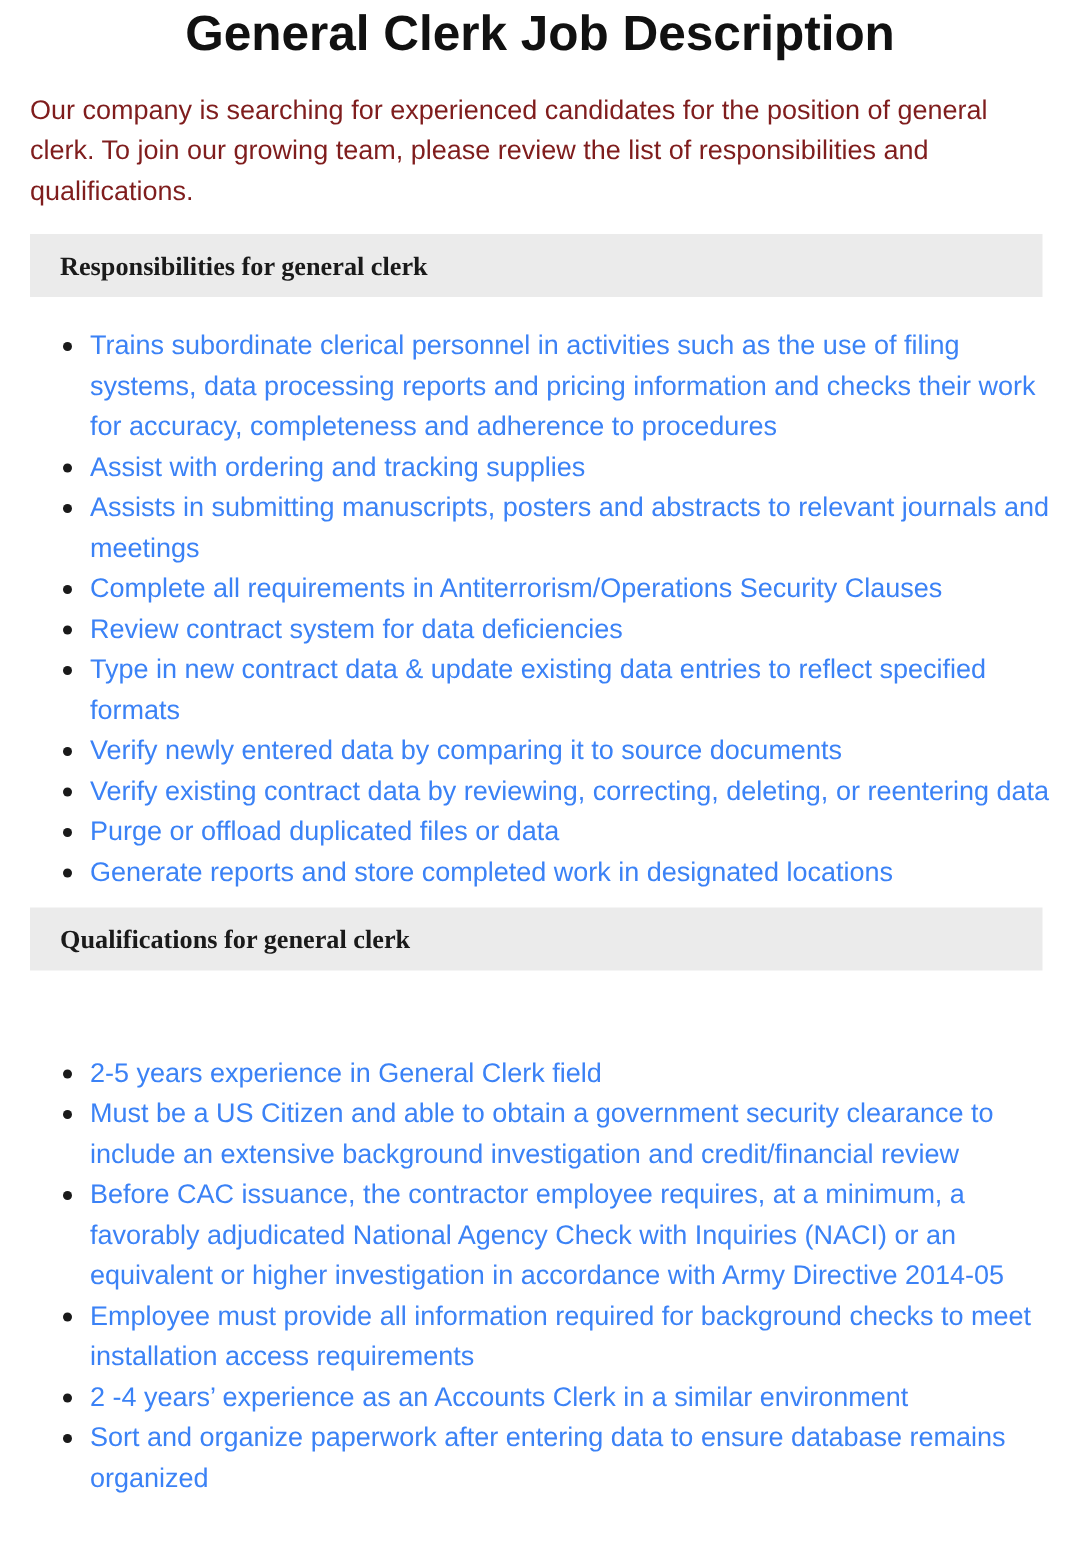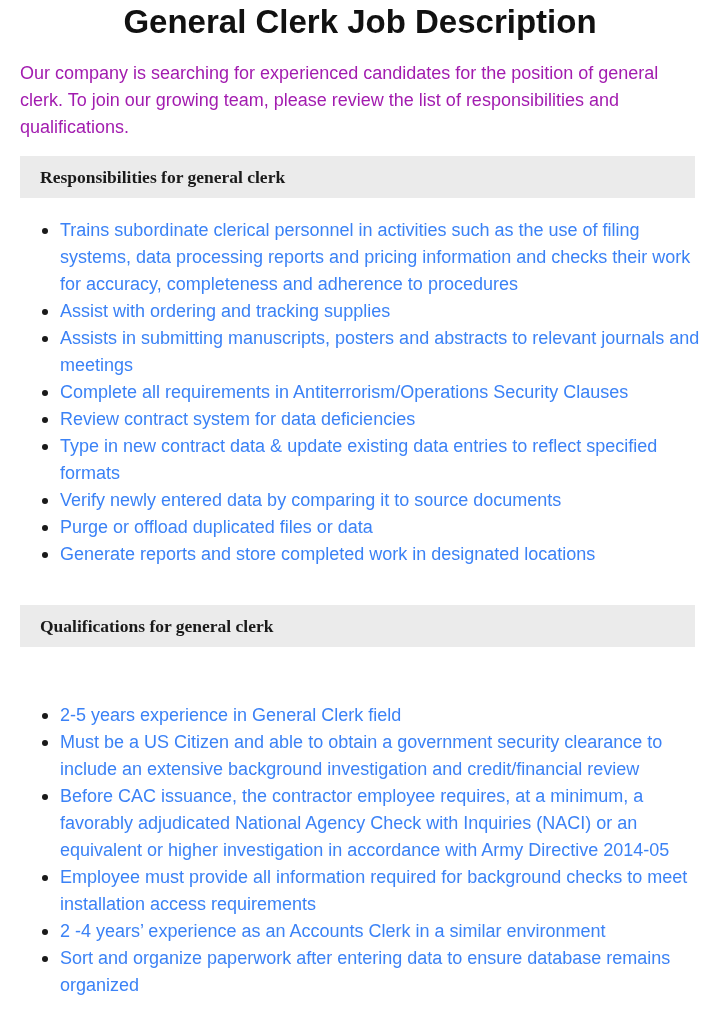--- a/index.html
+++ b/index.html
@@ -26,21 +26,21 @@
       color: #111111;
       letter-spacing: 0px;
     }
     .intro {
       position: absolute;
       top: 60px;
       left: 20px;
       width: 680px;
       font-size: 18px;
       line-height: 27px;
-      color: #a21caf;
+      color: #7f1d1d;
     }
     .section-header {
       position: absolute;
       left: 20px;
       width: 675px;
       height: 42px;
       background: #ebebeb;
       padding-left: 20px;
       font-size: 17.5px;
       font-weight: bold;
@@ -85,20 +85,21 @@
 <div class="section-header resp">Responsibilities for general clerk</div>
 
 <ul class="bullet-list resp">
   <li><span class="bullet-dot"></span><span>Trains subordinate clerical personnel in activities such as the use of filing systems, data processing reports and pricing information and checks their work for accuracy, completeness and adherence to procedures</span></li>
   <li><span class="bullet-dot"></span><span>Assist with ordering and tracking supplies</span></li>
   <li><span class="bullet-dot"></span><span>Assists in submitting manuscripts, posters and abstracts to relevant journals and meetings</span></li>
   <li><span class="bullet-dot"></span><span>Complete all requirements in Antiterrorism/Operations Security Clauses</span></li>
   <li><span class="bullet-dot"></span><span>Review contract system for data deficiencies</span></li>
   <li><span class="bullet-dot"></span><span>Type in new contract data &amp; update existing data entries to reflect specified formats</span></li>
   <li><span class="bullet-dot"></span><span>Verify newly entered data by comparing it to source documents</span></li>
+  <li><span class="bullet-dot"></span><span>Verify existing contract data by reviewing, correcting, deleting, or reentering data</span></li>
   <li><span class="bullet-dot"></span><span>Purge or offload duplicated files or data</span></li>
   <li><span class="bullet-dot"></span><span>Generate reports and store completed work in designated locations</span></li>
 </ul>
 
 <div class="section-header qual">Qualifications for general clerk</div>
 
 <ul class="bullet-list qual">
   <li><span class="bullet-dot"></span><span>2-5 years experience in General Clerk field</span></li>
   <li><span class="bullet-dot"></span><span>Must be a US Citizen and able to obtain a government security clearance to include an extensive background investigation and credit/financial review</span></li>
   <li><span class="bullet-dot"></span><span>Before CAC issuance, the contractor employee requires, at a minimum, a favorably adjudicated National Agency Check with Inquiries (NACI) or an equivalent or higher investigation in accordance with Army Directive 2014-05</span></li>

